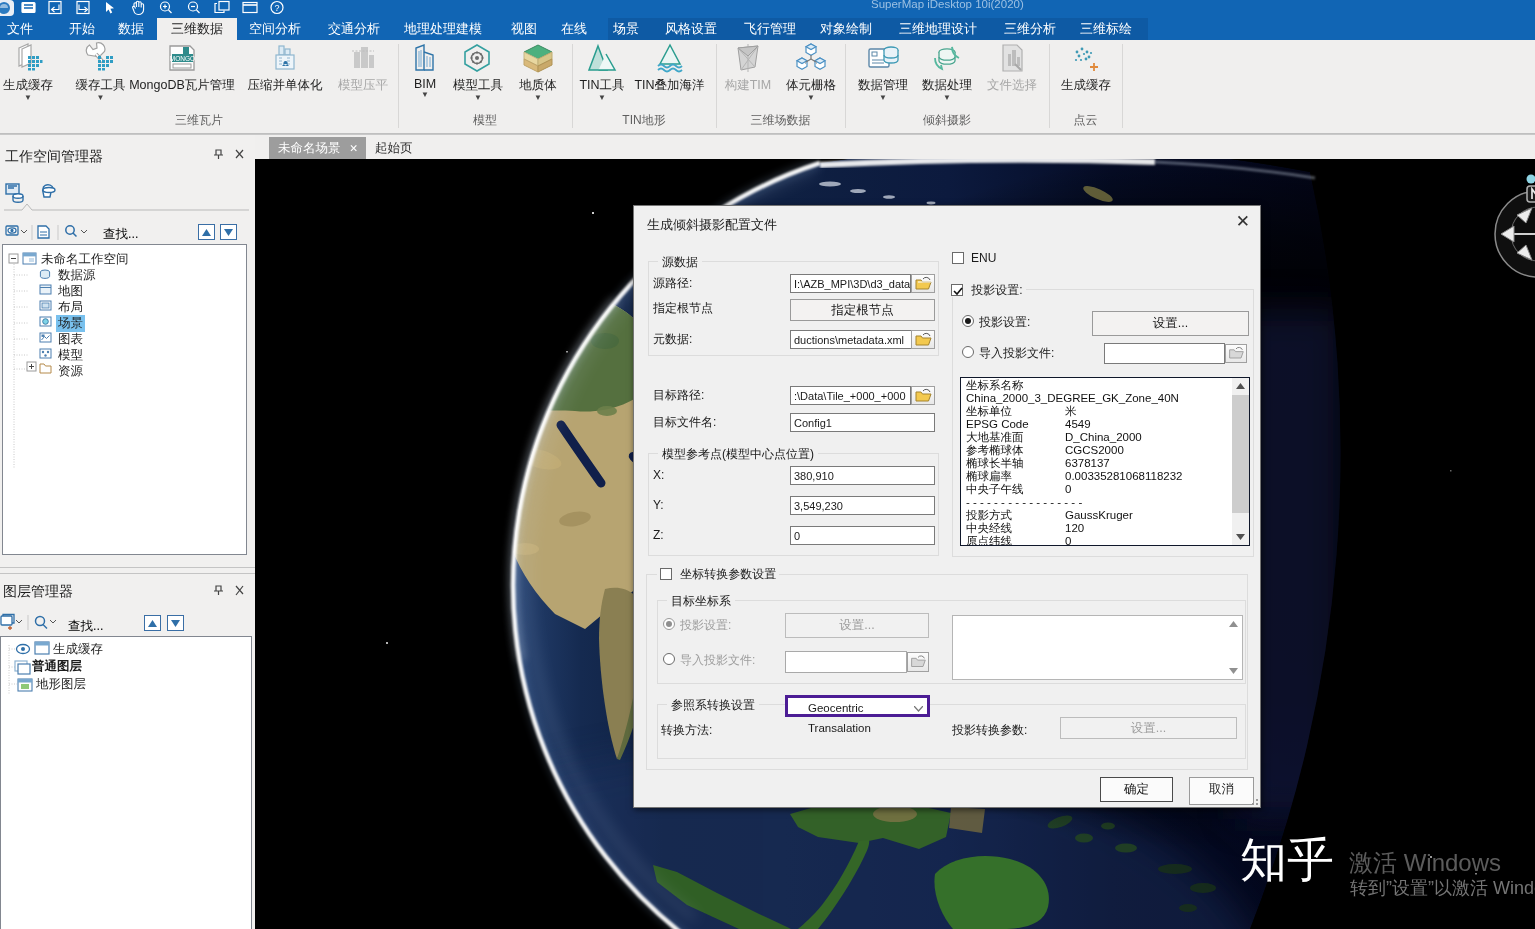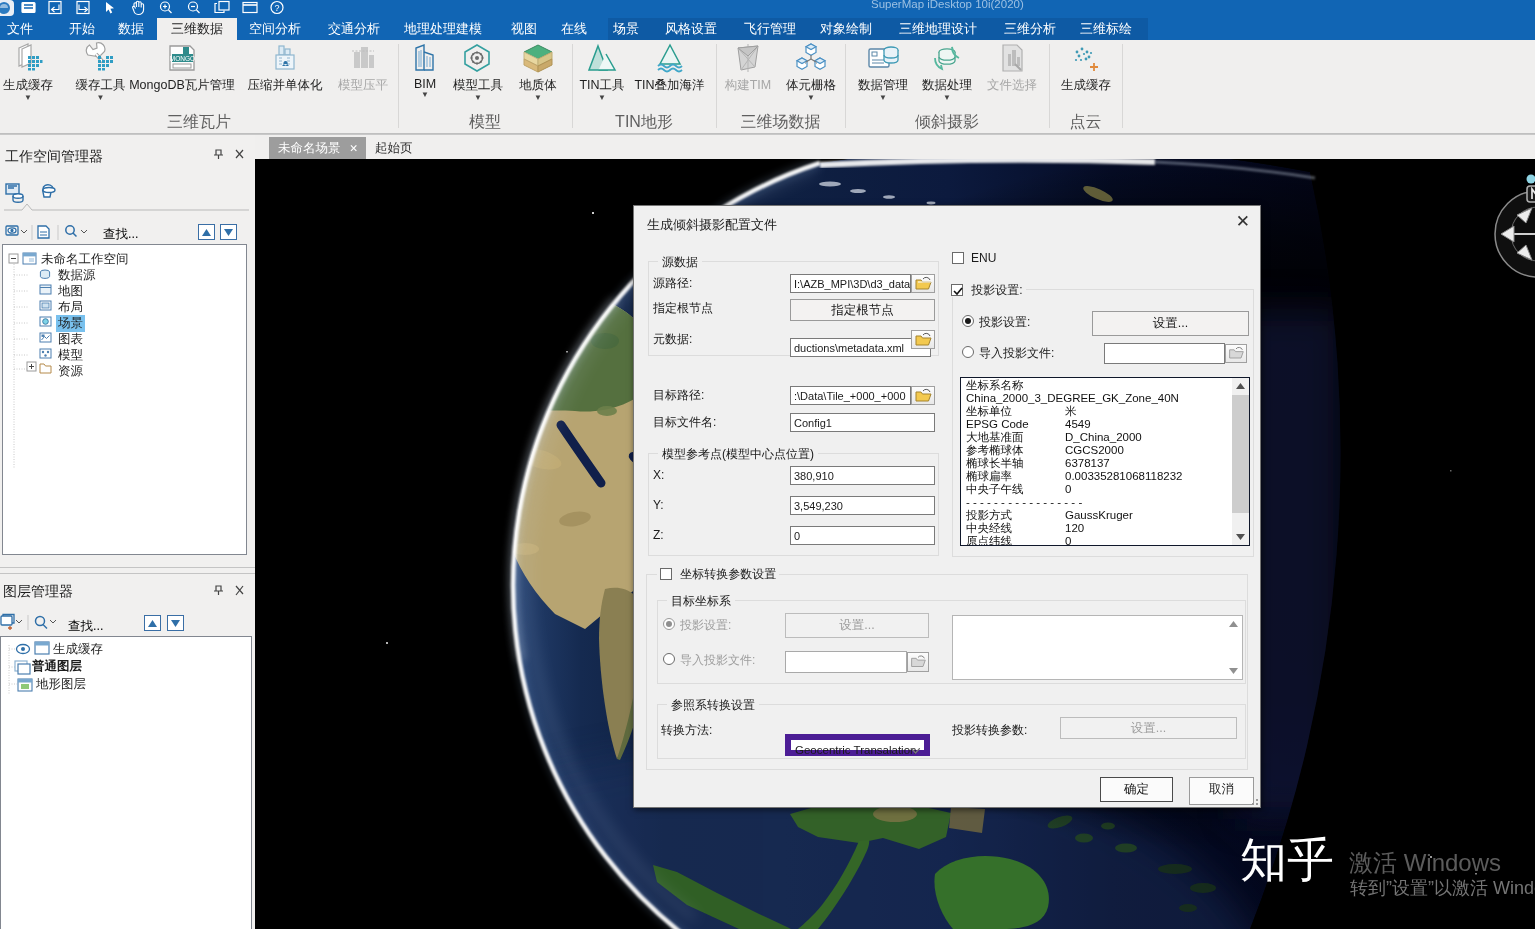--- a/index.html
+++ b/index.html
@@ -13,21 +13,21 @@
 #titletext { position:absolute; left:871px; top:-2px; width:160px; font-size:11.5px; color:#9cc0e2; white-space:nowrap; }
 
 #menutabs { position:absolute; left:0; top:18px; width:1535px; height:22px; background:#1165b4; }
 #ctxband { position:absolute; left:608px; top:0; width:540px; height:22px; background:#0e5aa4; }
 .mtab { position:absolute; top:0; height:22px; line-height:22px; font-size:13px; color:#fff; white-space:nowrap; }
 .mtab.active { background:#f0efee; color:#1e1e1e; text-align:center; }
 
 
 #ribbon { position:absolute; left:0; top:40px; width:1535px; height:94px; background:#f0efee; border-bottom:1px solid #bfbfbf; }
 .rsep { position:absolute; top:4px; width:1px; height:84px; background:#d8d7d6; }
-.rlabel { position:absolute; top:72px; height:16px; font-size:16px; color:#5f5f5f; text-align:center; white-space:nowrap; }
+.rlabel { position:absolute; top:72px; height:16px; font-size:12px; color:#5f5f5f; text-align:center; white-space:nowrap; }
 .rbtn { position:absolute; top:2px; text-align:center; }
 .rbtn .ric { display:block; margin:0 auto; }
 .rbtn .rtx { display:block; margin-top:3px; font-size:12.5px; color:#1e1e1e; white-space:nowrap; }
 .rbtn.dis .rtx { color:#a6a6a6; }
 .rbtn .arr { display:block; margin-top:1px; font-size:8px; color:#444; line-height:6px; }
 
 
 #scenetabs { position:absolute; left:255px; top:134px; width:1280px; height:25px; background:#f0efee; border-top:1px solid #c8c8c8; }
 .stab1 { position:absolute; left:14px; top:2px; width:97px; height:23px; background:#9d9d9d; color:#fff; font-size:12.5px; line-height:23px; padding-left:9px; }
 .stab1 .x { position:absolute; right:8px; top:0; font-size:10.5px; }
@@ -675,21 +675,21 @@
     <div class="lbl" style="left:19px;top:69px">源路径:</div>
     <div class="inp" style="left:156px;top:68px;width:121px;height:19px">I:\AZB_MPI\3D\d3_data</div>
     <div class="fbtn" style="left:277px;top:68px;width:24px;height:19px"><svg width="22" height="17" viewBox="0 0 22 17">
           <path d="M4 5 h5 l1.5 2 H19 l-2.5 7 H4 Z" fill="#f3c94f" stroke="#a5842f"></path>
           <path d="M6 7 h13" stroke="#fff" stroke-width="1" fill="none"></path>
           <path d="M11 4 a4 4 0 0 1 7 1" fill="none" stroke="#555"></path>
         </svg></div>
     <div class="lbl" style="left:19px;top:94px">指定根节点</div>
     <div class="btn" style="left:156px;top:93px;width:145px;height:22px;line-height:20px">指定根节点</div>
     <div class="lbl" style="left:19px;top:125px">元数据:</div>
-    <div class="inp" style="left:156px;top:132px;width:141px;height:19px">ductions\metadata.xml</div>
+    <div class="inp" style="left:156px;top:124px;width:141px;height:19px">ductions\metadata.xml</div>
     <div class="fbtn" style="left:277px;top:124px;width:24px;height:19px"><svg width="22" height="17" viewBox="0 0 22 17">
           <path d="M4 5 h5 l1.5 2 H19 l-2.5 7 H4 Z" fill="#f3c94f" stroke="#a5842f"></path>
           <path d="M11 4 a4 4 0 0 1 7 1" fill="none" stroke="#555"></path>
         </svg></div>
 
     <div class="lbl" style="left:19px;top:181px">目标路径:</div>
     <div class="inp" style="left:156px;top:180px;width:121px;height:19px">:\Data\Tile_+000_+000</div>
     <div class="fbtn" style="left:277px;top:180px;width:24px;height:19px"><svg width="22" height="17" viewBox="0 0 22 17">
           <path d="M4 5 h5 l1.5 2 H19 l-2.5 7 H4 Z" fill="#f3c94f" stroke="#a5842f"></path>
           <path d="M11 4 a4 4 0 0 1 7 1" fill="none" stroke="#555"></path>
@@ -788,21 +788,21 @@
           <path d="M4.5 0 L9 6 L0 6 Z" fill="#909090"></path>
         </svg>
       <svg style="position:absolute;right:4px;bottom:5px" width="9" height="6" viewBox="0 0 9 6">
           <path d="M0 0 L9 0 L4.5 6 Z" fill="#909090"></path>
         </svg>
     </div>
     <div class="grp" style="left:23px;top:498px;width:589px;height:55px">
         <span>参照系转换设置</span>
       </div>
     <div class="lbl" style="left:27px;top:516px">转换方法:</div>
-    <div class="abs" style="left:151px;top:528px;width:145px;height:22px;background:#fff;border:6px solid #4c1d95;font-size:11.5px;line-height:20px;padding-left:4px">Geocentric Transalation
+    <div class="abs" style="left:151px;top:489px;width:145px;height:22px;background:#fff;border:3px solid #4c1d95;font-size:11.5px;line-height:20px;padding-left:20px">Geocentric Transalation
       <svg style="position:absolute;right:4px;top:8px" width="9" height="6" viewBox="0 0 9 6">
           <path d="M0 0 L4.5 5 L9 0" fill="none" stroke="#777" stroke-width="1.3"></path>
         </svg>
     </div>
     <div class="lbl" style="left:318px;top:516px">投影转换参数:</div>
     <div class="btn dis" style="left:426px;top:511px;width:177px;height:22px;line-height:20px">设置...</div>
 
     <div class="btn" style="left:466px;top:571px;width:73px;height:25px;line-height:23px;border-color:#4a4a4a;background:#fbfbfb">确定</div>
     <div class="btn" style="left:555px;top:571px;width:65px;height:28px;line-height:23px;background:#fbfbfb">取消</div>
     <svg class="abs" style="right:1px;bottom:1px" width="10" height="10" viewBox="0 0 10 10">

